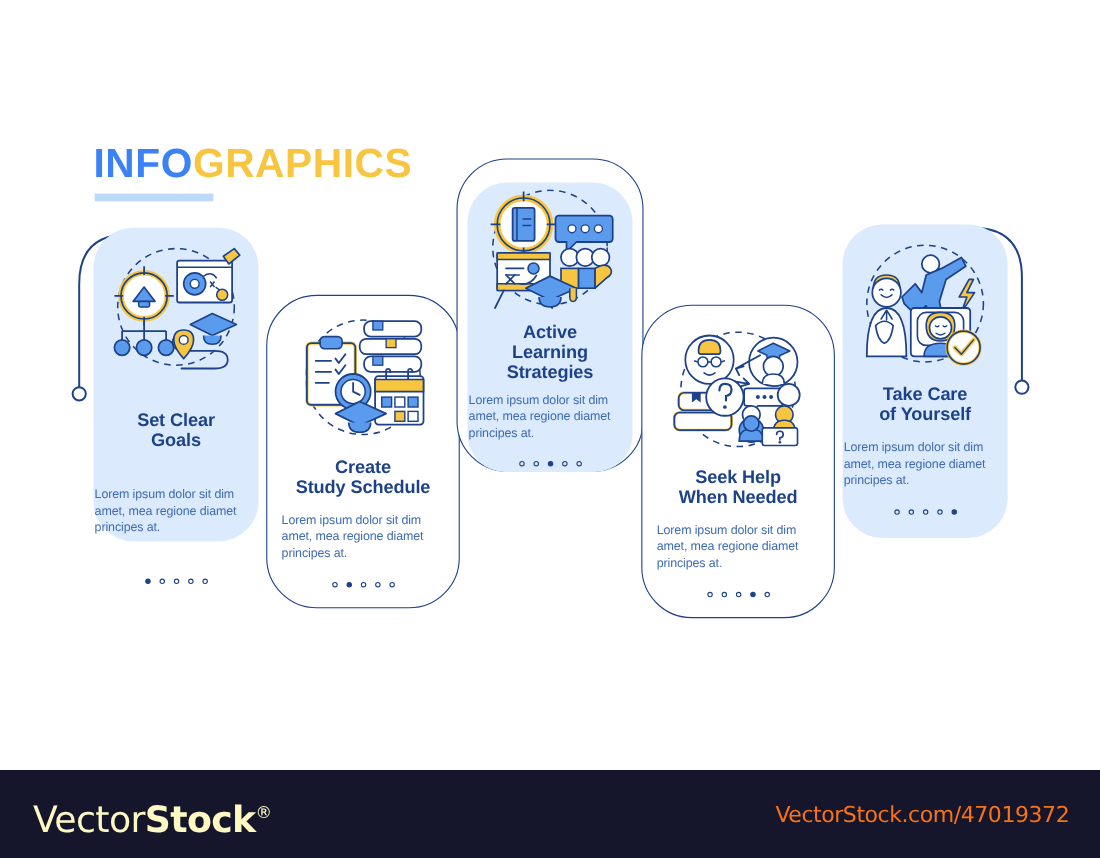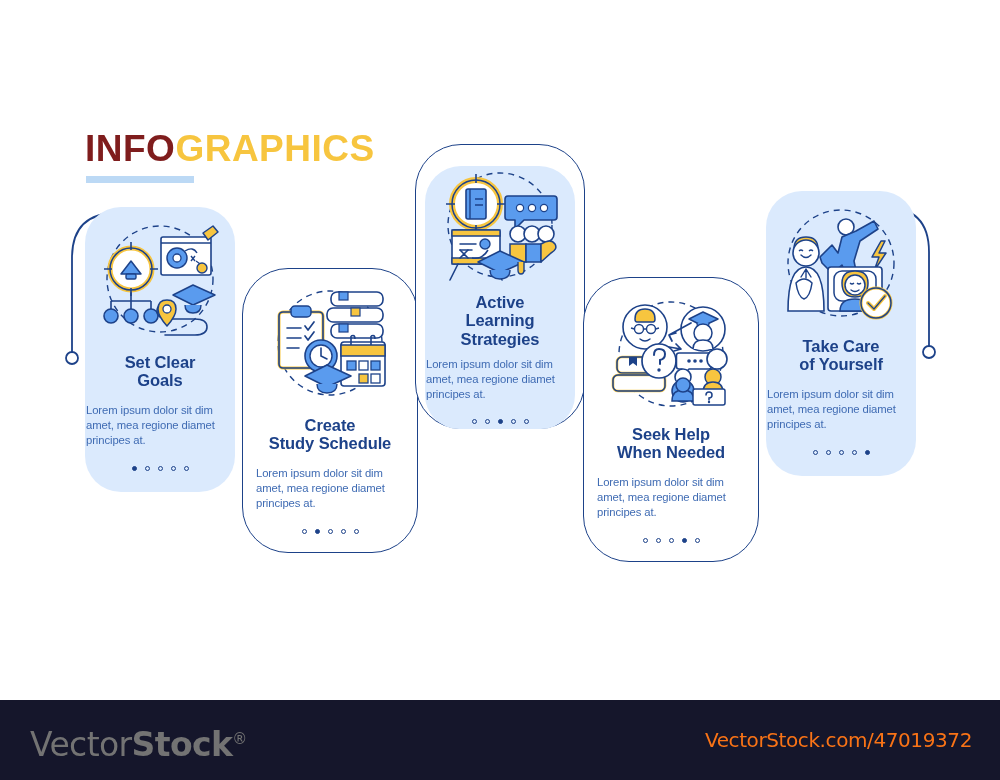--- a/index.html
+++ b/index.html
@@ -27,21 +27,21 @@
     width: 420px;
     height: 70px;
   }
   #title-text {
     font-size: 37px;
     font-weight: bold;
     letter-spacing: 0.5px;
     line-height: 42px;
     white-space: nowrap;
   }
-  .t-info  { color: #7f1d1d; }
+  .t-info  { color: #3b82f6; }
   .t-graph { color: #f7c53f; }
   #title-underline {
     position: absolute;
     left: 1px;
     top: 48px;
     width: 108px;
     height: 7px;
     background: #bcd9f5;
   }
 
@@ -125,21 +125,21 @@
     left: 0;
     top: 700px;
     width: 1000px;
     height: 80px;
     background: #15162b;
   }
   #vs-logo {
     position: absolute;
     left: 30px;
     top: 19px;
-    color: #737373;
+    color: #fef9c3;
     font-size: 33px;
     line-height: 40px;
     letter-spacing: -0.6px;
     white-space: nowrap;
     font-family: "DejaVu Sans", sans-serif;
   }
   #vs-logo .light { font-weight: normal; }
   #vs-logo .bold  { font-weight: bold; }
   #vs-logo .reg   { font-size: 15px; vertical-align: super; }
   #vs-url {
@@ -166,21 +166,21 @@
 
   <svg id="connectors" viewBox="0 0 1000 780">
     <path d="M 160 213 L 117 213 Q 72 213 72 258 L 72 352" fill="none" stroke="#1d4289" stroke-width="1.8" stroke-linecap="round"></path>
     <circle cx="72" cy="358" r="6" fill="#ffffff" stroke="#1d4289" stroke-width="1.8"></circle>
     <path d="M 840 207 L 884 207 Q 929 207 929 252 L 929 346" fill="none" stroke="#1d4289" stroke-width="1.8" stroke-linecap="round"></path>
     <circle cx="929" cy="352" r="6" fill="#ffffff" stroke="#1d4289" stroke-width="1.8"></circle>
   </svg>
 
   <div class="card" style="left:85px; top:207px; width:150px; height:285px;">
     <div class="card-fill" style="left:0; top:0; width:150px; height:285px;"></div>
-    <div class="card-inner" style="padding-top:16px;">
+    <div class="card-inner" style="padding-top:16px;gap:20px;">
       <div class="card-icon" style="width:122px;height:118px;">
         <svg viewBox="0 0 122 118" width="122" height="118">
           <circle cx="61" cy="56" r="53" fill="none" stroke="#1d4289" stroke-width="1.4" stroke-dasharray="6 5"></circle>
 
           <path d="M32 68 L32 78 M12 78 L52 78 M12 78 L12 86 M32 78 L32 86 M52 78 L52 86" fill="none" stroke="#1d4289" stroke-width="1.6"></path>
           <circle cx="12" cy="93" r="7" fill="#5a9bee" stroke="#1d4289" stroke-width="1.6"></circle>
           <circle cx="32" cy="93" r="7" fill="#5a9bee" stroke="#1d4289" stroke-width="1.6"></circle>
           <circle cx="52" cy="93" r="7" fill="#5a9bee" stroke="#1d4289" stroke-width="1.6"></circle>
 
           <circle cx="32" cy="46" r="21" fill="#ffffff" stroke="#f7c53f" stroke-width="5"></circle>
@@ -390,21 +390,21 @@
       <div class="dots" style="margin-top:18px;">
         <span class="dot"></span>
         <span class="dot"></span>
         <span class="dot"></span>
         <span class="dot active"></span>
         <span class="dot"></span>
       </div>
     </div>
   </div>
 
-  <div class="card" style="left:766px; top:191px; width:150px; height:285px;padding-left:28px;">
+  <div class="card" style="left:766px; top:204px; width:150px; height:285px;padding-left:28px;">
     <div class="card-fill" style="left:0; top:0; width:150px; height:285px;"></div>
     <div class="card-inner" style="padding-top:16px;">
       <div class="card-icon" style="width:122px;height:118px;">
         <svg viewBox="0 0 122 118" width="122" height="118">
           <circle cx="61" cy="56" r="53" fill="none" stroke="#1d4289" stroke-width="1.4" stroke-dasharray="6 5"></circle>
 
           <circle cx="66" cy="20" r="8" fill="#ffffff" stroke="#1d4289" stroke-width="1.6"></circle>
           <path d="M40 50 L52 38 L58 46 L62 30 L76 24 L94 14 L98 22 L80 34 L74 54 L78 74 L70 78 L62 58 L52 66 L42 56 Z" fill="#5a9bee" stroke="#1d4289" stroke-width="1.6" stroke-linejoin="round"></path>
 
           <path d="M101 34 l-9 16 l7 0 l-5 14 l12 -18 l-7 0 l6 -12 Z" fill="#f7c53f" stroke="#1d4289" stroke-width="1.5" stroke-linejoin="round"></path>

